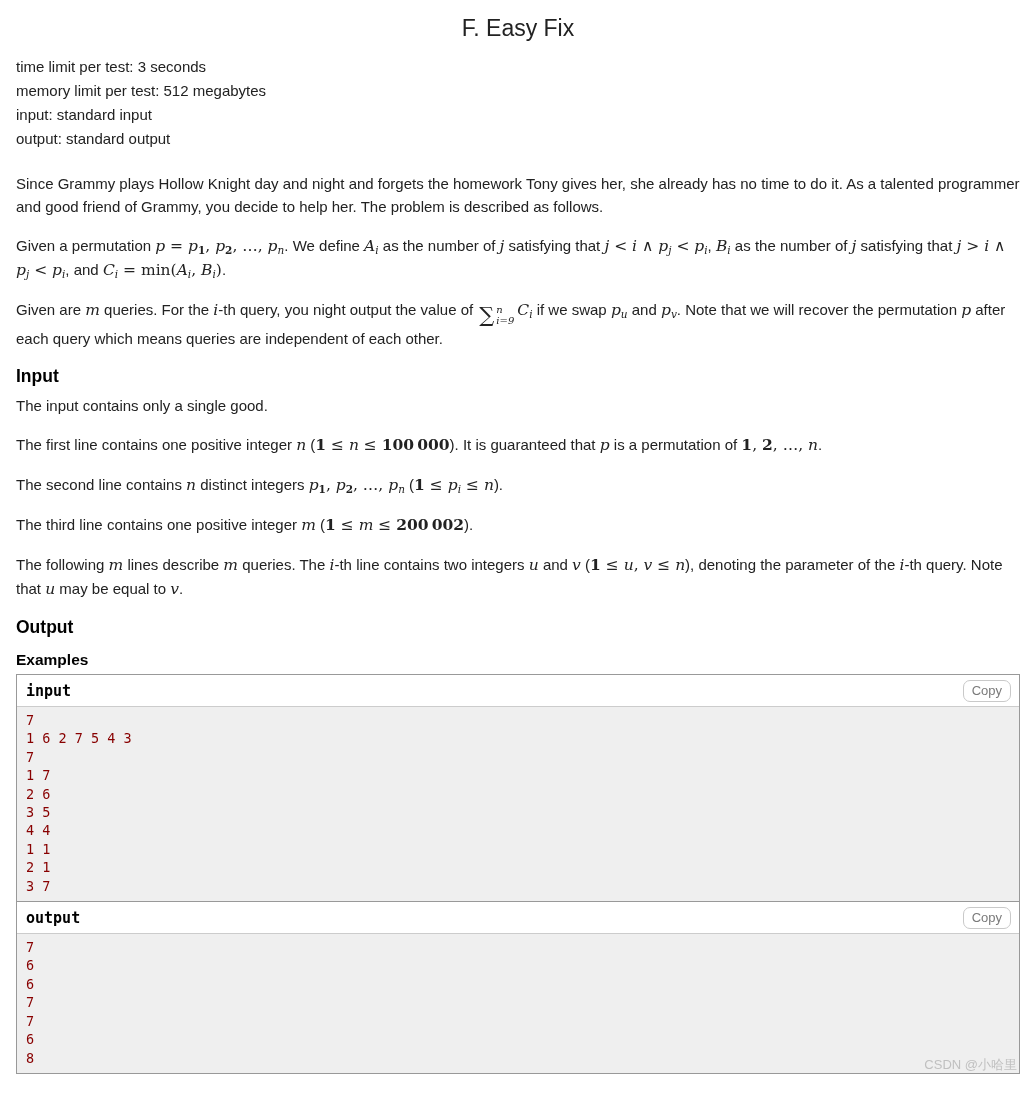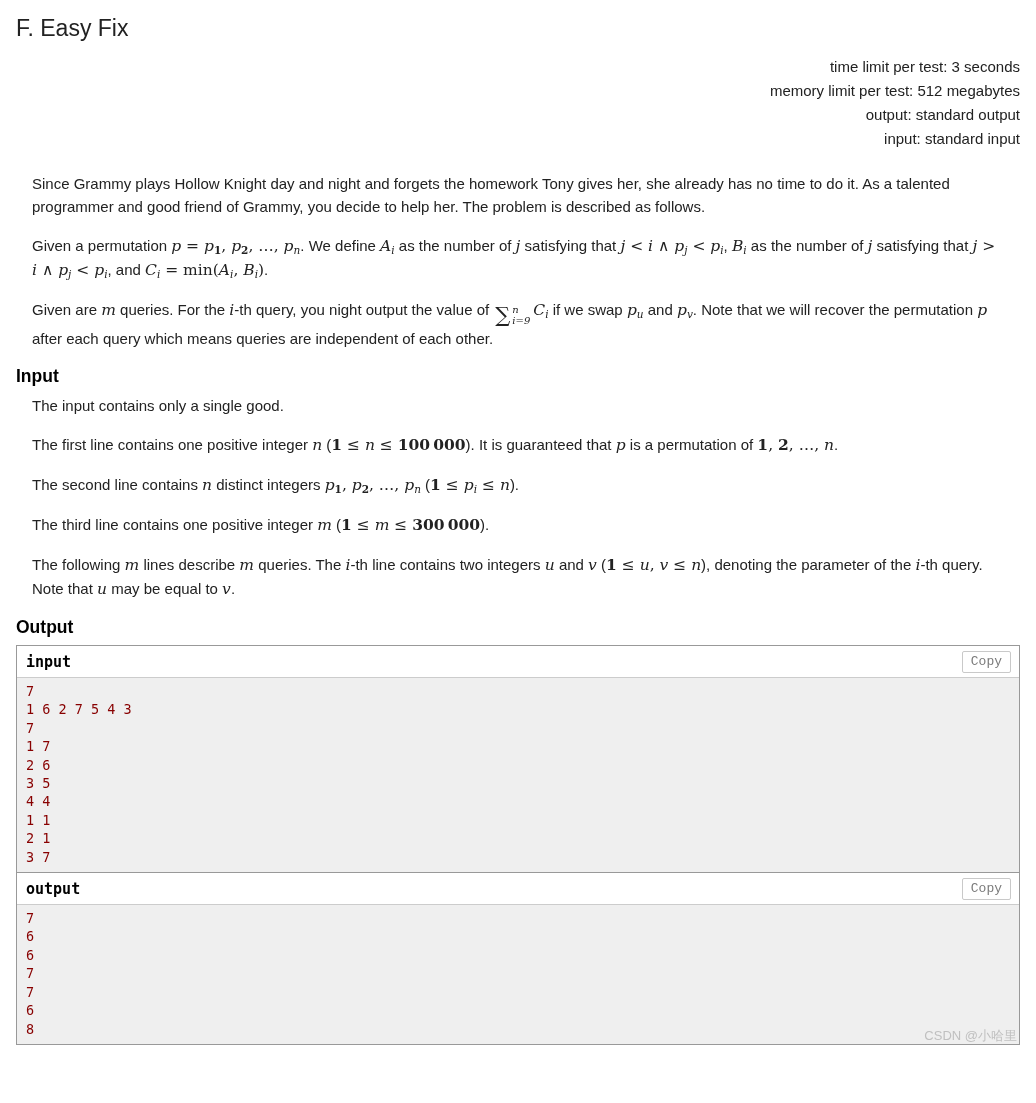--- a/index.html
+++ b/index.html
@@ -1,25 +1,25 @@
 <!DOCTYPE html>
 <html><head>
 <meta charset="utf-8">
 <style>
   html,body{margin:0;padding:0;background:#fff;}
   body{width:1036px;font-family:"Liberation Sans",sans-serif;color:#222;}
   .page{position:relative;padding:0 16px 12px;box-sizing:border-box;}
 
   
-  .title{margin-top:14px;font-size:23px;line-height:28px;font-weight:400;color:#222;}
-  .limits{margin-top:13px;text-align:right;font-size:15px;line-height:24px;color:#222;}
+  .title{margin-top:14px;text-align:center;font-size:23px;line-height:28px;font-weight:400;color:#222;}
+  .limits{margin-top:13px;text-align:left;font-size:15px;line-height:24px;color:#222;}
 
   
   .statement{margin-top:21px;}
-  p.rich{margin:0 16px 16px;font-size:15px;line-height:23px;color:#222;}
+  p.rich{margin:0 0 16px;font-size:15px;line-height:23px;color:#222;}
 
   h2.section{font-size:17.5px;line-height:20px;font-weight:700;color:#000;margin:14px 0 8px;}
   h3.examples{font-size:15.5px;line-height:18px;font-weight:700;color:#000;margin:14px 0 5px;}
 
   
   .tx{}
   .b{font-weight:400;}
   .m,.mr,.mn{font-family:"DejaVu Serif",serif;font-size:15.5px;}
   .m{font-style:italic;}
   .mn{font-weight:700;}
@@ -30,65 +30,66 @@
   .sum-sigma{font-family:"DejaVu Serif",serif;font-size:21px;line-height:24px;}
   .sum-lims{display:inline-flex;flex-direction:column;justify-content:center;margin-left:2px;
             font-family:"DejaVu Serif",serif;font-style:italic;font-size:10px;line-height:11px;}
 
   
   .sample-box{border:1px solid #999;margin-top:5px;background:#fff;}
   .sample-header{position:relative;background:#fff;border-bottom:1px solid #ccc;
                  padding:6px 9px 5px;font-family:"DejaVu Sans Mono",monospace;
                  font-weight:700;font-size:15px;line-height:20px;color:#000;}
   .sample-header.second{border-top:1px solid #999;}
-  .copy-btn{position:absolute;right:8px;top:5px;font-family:Liberation Mono, monospace;
+  .copy-btn{position:absolute;right:8px;top:5px;font-family:Liberation Sans, sans-serif;
             font-size:13px;line-height:15px;color:#7a7a7a;background:#fff;
-            border:1px solid #c9c9c9;border-radius:2px;padding:2px 8px 3px;cursor:pointer;}
+            border:1px solid #c9c9c9;border-radius:7px;padding:2px 8px 3px;cursor:pointer;}
   .sample-pre{margin:0;background:#efefef;padding:4px 9px 6px;
               font-family:"DejaVu Sans Mono",monospace;font-size:13.5px;line-height:18.4px;
               color:#880000;white-space:pre;}
 
   .watermark{position:relative;z-index:2;text-align:right;margin-top:-16px;padding-right:3px;
              color:#c0c0c0;font-size:13px;line-height:14px;}
 </style>
 </head>
 <body>
 
 <div class="page">
 
   <div class="title">F. Easy Fix</div>
 
   <div class="limits">
     <div>time limit per test: 3 seconds</div>
     <div>memory limit per test: 512 megabytes</div>
+    <div>input: standard input</div>
     <div>output: standard output</div>
-    <div>input: standard input</div>
   </div>
 
   <div class="statement">
     <p class="rich"><span class="tx">Since Grammy plays Hollow Knight day and night and forgets the homework Tony gives her, she already has no time to do it. As a talented programmer and good friend of Grammy, you decide to help her. The problem is described as follows.</span></p>
     <p class="rich"><span class="tx">Given a permutation </span><span class="m">p</span><span class="mr"> = </span><span class="m">p</span><span class="sub">1</span><span class="mr">, </span><span class="m">p</span><span class="sub">2</span><span class="mr">, …, </span><span class="m">p</span><span class="msub">n</span><span class="tx">. We define </span><span class="m">A</span><span class="msub">i</span><span class="tx"> as the number of </span><span class="m">j</span><span class="tx"> satisfying that </span><span class="m">j</span><span class="mr"> &lt; </span><span class="m">i</span><span class="mr"> ∧ </span><span class="m">p</span><span class="msub">j</span><span class="mr"> &lt; </span><span class="m">p</span><span class="msub">i</span><span class="tx">, </span><span class="m">B</span><span class="msub">i</span><span class="tx"> as the number of </span><span class="m">j</span><span class="tx"> satisfying that </span><span class="m">j</span><span class="mr"> &gt; </span><span class="m">i</span><span class="mr"> ∧ </span><span class="m">p</span><span class="msub">j</span><span class="mr"> &lt; </span><span class="m">p</span><span class="msub">i</span><span class="tx">, and </span><span class="m">C</span><span class="msub">i</span><span class="mr"> = min(</span><span class="m">A</span><span class="msub">i</span><span class="mr">, </span><span class="m">B</span><span class="msub">i</span><span class="mr">)</span><span class="tx">.</span></p>
     <p class="rich"><span class="tx">Given are </span><span class="m">m</span><span class="tx"> queries. For the </span><span class="m">i</span><span class="tx">-th query, you night output the value of </span><span class="sum">
           <span class="sum-sigma">∑</span>
           <span class="sum-lims">
             <span>n</span>
             <span>i=9</span>
           </span>
         </span><span class="m">C</span><span class="msub">i</span><span class="tx"> if we swap </span><span class="m">p</span><span class="msub">u</span><span class="tx"> and </span><span class="m">p</span><span class="msub">v</span><span class="tx">. Note that we will recover the permutation </span><span class="m">p</span><span class="tx"> after each query which means queries are independent of each other.</span></p>
   </div>
 
   <h2 class="section">Input</h2>
   <p class="rich"><span class="tx">The input contains only a single good.</span></p>
   <p class="rich"><span class="tx">The first line contains one positive integer </span><span class="m">n</span><span class="tx"> (</span><span class="mn">1</span><span class="mr"> ≤ </span><span class="m">n</span><span class="mr"> ≤ </span><span class="mn">100 000</span><span class="tx">). It is guaranteed that </span><span class="m">p</span><span class="tx"> is a permutation of </span><span class="mn">1</span><span class="mr">, </span><span class="mn">2</span><span class="mr">, …, </span><span class="m">n</span><span class="tx">.</span></p>
   <p class="rich"><span class="tx">The second line contains </span><span class="m">n</span><span class="b"> distinct integers </span><span class="m">p</span><span class="sub">1</span><span class="mr">, </span><span class="m">p</span><span class="sub">2</span><span class="mr">, …, </span><span class="m">p</span><span class="msub">n</span><span class="tx"> (</span><span class="mn">1</span><span class="mr"> ≤ </span><span class="m">p</span><span class="msub">i</span><span class="mr"> ≤ </span><span class="m">n</span><span class="tx">).</span></p>
-  <p class="rich"><span class="tx">The third line contains one positive integer </span><span class="m">m</span><span class="tx"> (</span><span class="mn">1</span><span class="mr"> ≤ </span><span class="m">m</span><span class="mr"> ≤ </span><span class="mn">300 000</span><span class="tx">).</span></p>
+  <p class="rich"><span class="tx">The third line contains one positive integer </span><span class="m">m</span><span class="tx"> (</span><span class="mn">1</span><span class="mr"> ≤ </span><span class="m">m</span><span class="mr"> ≤ </span><span class="mn">200 002</span><span class="tx">).</span></p>
   <p class="rich"><span class="tx">The following </span><span class="m">m</span><span class="tx"> lines describe </span><span class="m">m</span><span class="tx"> queries. The </span><span class="m">i</span><span class="tx">-th line contains two integers </span><span class="m">u</span><span class="tx"> and </span><span class="m">v</span><span class="tx"> (</span><span class="mn">1</span><span class="mr"> ≤ </span><span class="m">u</span><span class="mr">, </span><span class="m">v</span><span class="mr"> ≤ </span><span class="m">n</span><span class="tx">), denoting the parameter of the </span><span class="m">i</span><span class="tx">-th query. Note that </span><span class="m">u</span><span class="tx"> may be equal to </span><span class="m">v</span><span class="tx">.</span></p>
 
   <h2 class="section">Output</h2>
 
+  <h3 class="examples">Examples</h3>
 
   <div class="sample-box">
     <div class="sample-header">
       <span>input</span>
       <button class="copy-btn">Copy</button>
     </div>
     <pre class="sample-pre">7
 1 6 2 7 5 4 3
 7
 1 7

